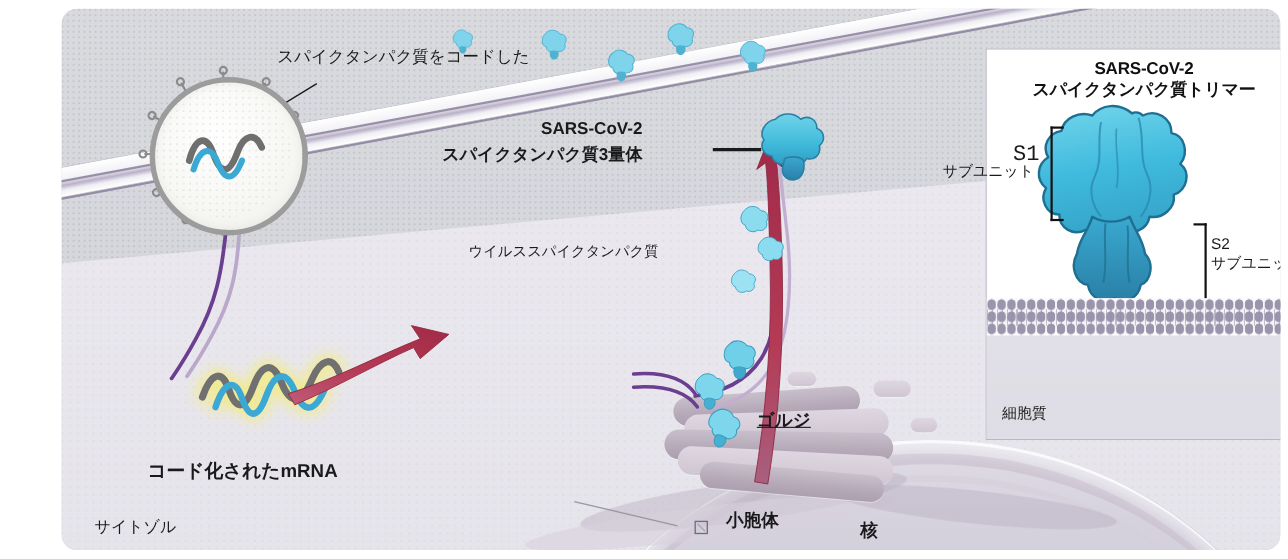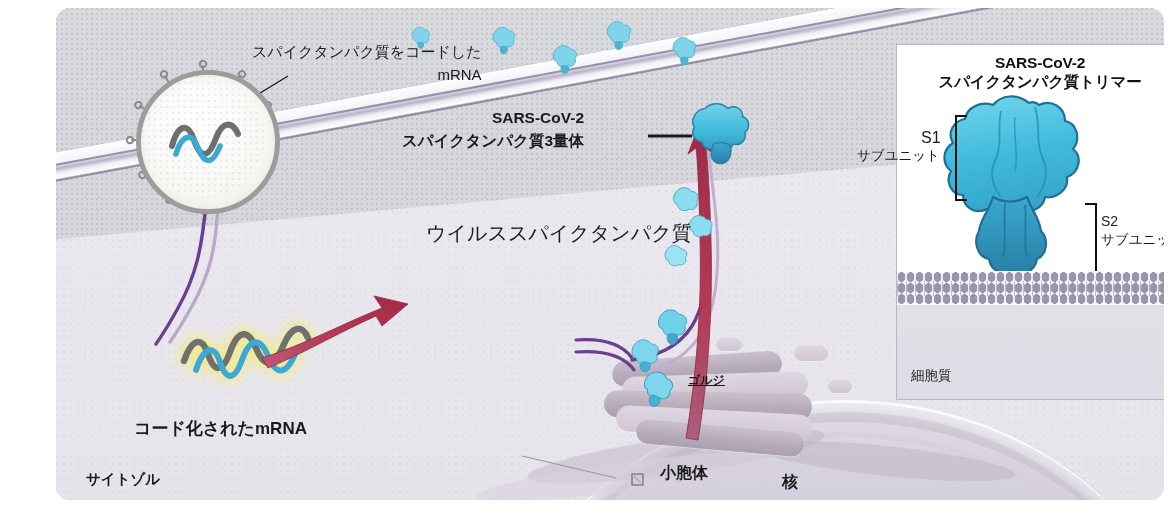--- a/index.html
+++ b/index.html
@@ -428,48 +428,47 @@
                  C150,210 152,194 144,186 C142,172 134,164 130,152
                  C120,158 106,158 96,152 Z" fill="url(#iS2)" stroke="#1f6f93" stroke-width="2.2" stroke-linejoin="round"></path>
         <path d="M108,158 C106,176 110,194 106,212" fill="none" stroke="#20708f" stroke-width="1.8" opacity=".75"></path>
         <path d="M128,160 C130,178 126,196 130,212" fill="none" stroke="#20708f" stroke-width="1.8" opacity=".75"></path>
       </svg>
 
       <div class="bracket left" style="left:58px;top:70px;width:10px;height:82px;"></div>
 
       <div class="bracket right" style="left:188px;top:158px;width:10px;height:92px;"></div>
 
-      <div class="lbl" style="left:24px;top:84px;font-size:16px;">S1</div>
+      <div class="lbl" style="left:24px;top:84px;font-size:20px;font-family:Liberation Mono, monospace;">S1</div>
       <div class="lbl" style="left:-40px;top:102px;font-size:13.5px;">サブユニット</div>
 
       <div class="lbl" style="left:204px;top:168px;font-size:14px;">S2</div>
       <div class="lbl" style="left:204px;top:186px;font-size:13.5px;">サブユニット</div>
 
       <div class="inset-bilayer"></div>
       <div class="bilayer-tails"></div>
       <div class="inset-cyto"></div>
       <div class="inset-cyto-label">細胞質</div>
     </div>
 
     <div class="lbl" style="left:196px;top:32px;font-size:15px;line-height:23px;">
       <div>スパイクタンパク質をコードした</div>
-      <div>mRNA</div>
     </div>
 
     <div class="lbl bold" style="left:346px;top:98px;font-size:15.5px;line-height:23px;">
       <div>SARS-CoV-2</div>
       <div>スパイクタンパク質3量体</div>
     </div>
 
-    <div class="lbl" style="left:370px;top:212px;font-size:20px;">ウイルススパイクタンパク質</div>
+    <div class="lbl" style="left:370px;top:212px;font-size:13px;">ウイルススパイクタンパク質</div>
 
     <div class="lbl bold" style="left:78px;top:409px;font-size:17px;">コード化されたmRNA</div>
 
-    <div class="lbl bold" style="left:632px;top:364px;font-size:12px;text-decoration:underline;">ゴルジ</div>
+    <div class="lbl bold" style="left:632px;top:364px;font-size:16px;text-decoration:underline;">ゴルジ</div>
 
     <div class="lbl bold" style="left:604px;top:455px;font-size:16px;">小胞体</div>
 
     <div class="lbl bold" style="left:726px;top:464px;font-size:16px;">核</div>
 
-    <div class="lbl" style="left:30px;top:462px;font-size:14.5px;font-weight:bold;">サイトゾル</div>
+    <div class="lbl" style="left:30px;top:462px;font-size:14.5px;">サイトゾル</div>
 
   </div>
 </div>
 
 </body></html>

